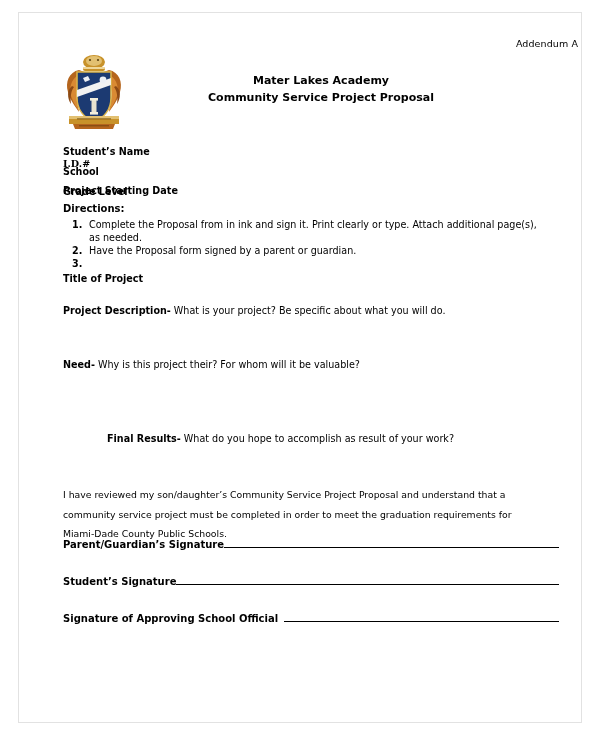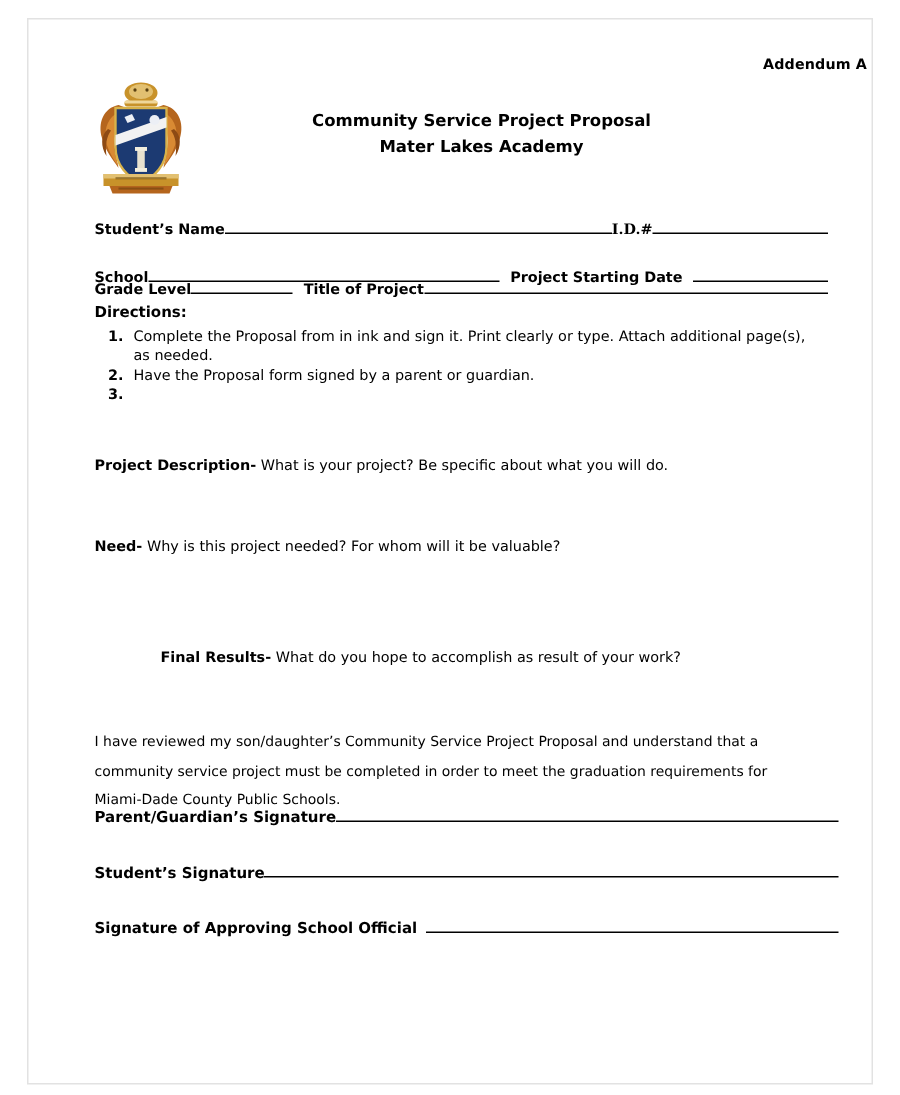--- a/index.html
+++ b/index.html
@@ -27,21 +27,21 @@
     border: 1px solid #e2e2e2;
     box-sizing: border-box;
   }
 
   
   #addendum {
     position: absolute;
     right: 22px;
     top: 38px;
     font-size: 9.5px;
-    font-weight: bold;
+    font-weight: normal;
     letter-spacing: 0.1px;
   }
 
   
   #crest {
     position: absolute;
     left: 63px;
     top: 52px;
     width: 62px;
     height: 80px;
@@ -64,20 +64,21 @@
   .form-row {
     position: absolute;
     left: 63px;
     right: 48px;
     height: 15px;
     display: flex;
     align-items: baseline;
     font-size: 9.6px;
     font-weight: bold;
     white-space: nowrap;
+    flex-direction: column;
   }
   .form-row .lbl { flex: 0 0 auto; }
   .form-row .rule {
     flex: 1 1 auto;
     border-bottom: 1.6px solid #000;
     height: 9px;
     margin: 0 0 0 0;
   }
   .form-row .rule.fixed-sm { flex: 0 0 68px; }
   .form-row .rule.fixed-id { flex: 0 0 117px; }
@@ -196,32 +197,32 @@
 
     <path d="M6 64 L56 64 L56 72 L6 72 Z" fill="#c8922a"></path>
     <path d="M6 64 L56 64 L56 67 L6 67 Z" fill="#e2c071"></path>
     <path d="M10 72 L52 72 L50 77 L12 77 Z" fill="#b5651d"></path>
     <rect x="14" y="66" width="34" height="1.6" fill="#6d4c10" opacity="0.55"></rect>
     <rect x="16" y="73" width="30" height="1.4" fill="#5e3a0c" opacity="0.5"></rect>
   </svg>
 </div>
 
 <div id="doc-title">
+  <div>Mater Lakes Academy</div>
   <div>Community Service Project Proposal</div>
-  <div>Mater Lakes Academy</div>
 </div>
 
 <div class="form-row" style="top:146px;">
   <span class="lbl">Student’s Name</span>
   <span class="rule"></span>
   <span class="lbl serif">I.D.#</span>
   <span class="rule fixed-id"></span>
 </div>
 
-<div class="form-row" style="top:166px;margin-top:12px;">
+<div class="form-row" style="top:166px;">
   <span class="lbl">School</span>
   <span class="rule"></span>
   <span class="gap"></span>
   <span class="lbl">Project Starting Date</span>
   <span class="gap"></span>
   <span class="rule fixed-date"></span>
 </div>
 
 <div class="form-row" style="top:186px;">
   <span class="lbl">Grade Level</span>
@@ -246,21 +247,21 @@
     <span class="num">3.</span>
   </li>
 </ol>
 
 <div class="prompt" style="top:304px;">
   <span class="bold">Project Description-</span><span> What is your project? Be specific about what you will do.</span>
 </div>
 <div class="prompt" style="top:320px; left:63px; right:41px; height:36px;"></div>
 
 <div class="prompt" style="top:358px;">
-  <span class="bold">Need-</span><span> Why is this project needed? For whom will it be valuable?</span>
+  <span class="bold">Need-</span><span> Why is this project their? For whom will it be valuable?</span>
 </div>
 <div class="prompt" style="top:374px; left:63px; right:41px; height:52px;"></div>
 
 <div class="prompt" style="top:432px;margin-left:44px;">
   <span class="bold">Final Results-</span><span> What do you hope to accomplish as result of your work?</span>
 </div>
 <div class="prompt" style="top:448px; left:63px; right:41px; height:34px;"></div>
 
 <div id="statement">I have reviewed my son/daughter’s Community Service Project Proposal and understand that a community service project must be completed in order to meet the graduation requirements for Miami-Dade County Public Schools.</div>
 

